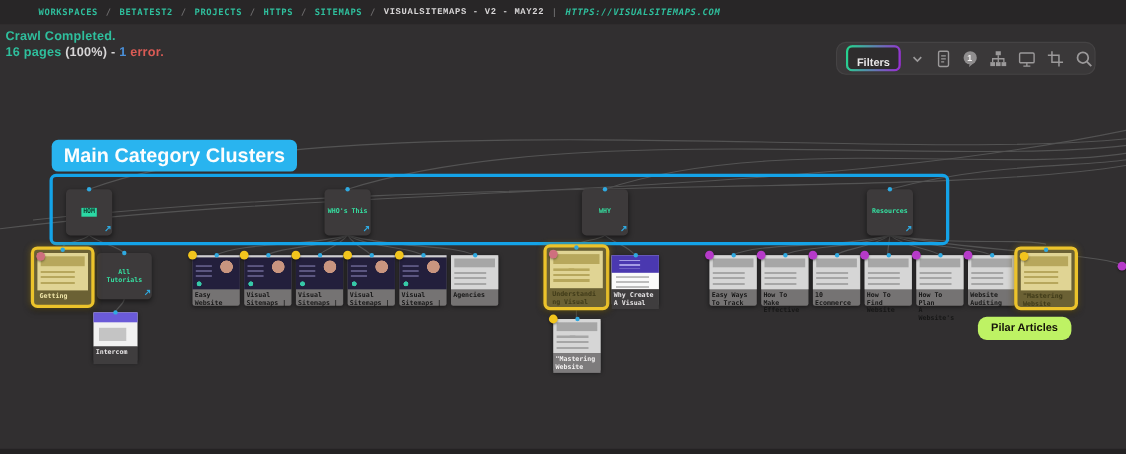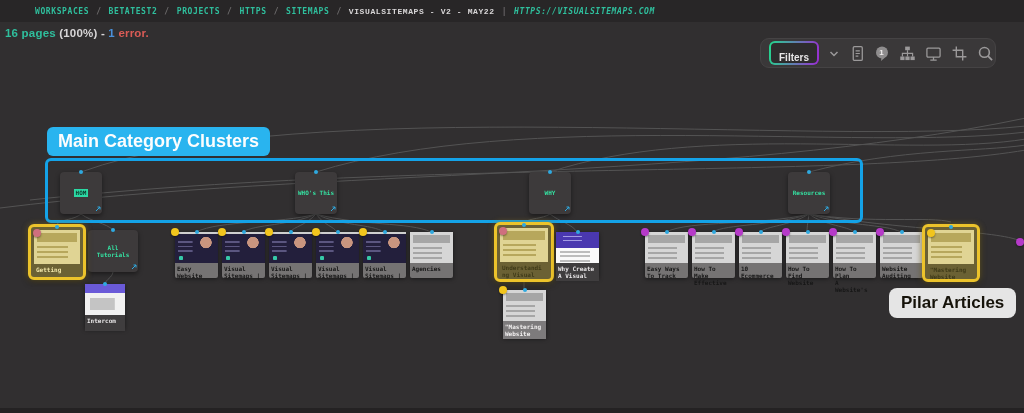--- a/index.html
+++ b/index.html
@@ -25,21 +25,21 @@
   .filters-btn{height:20px;padding:0 8px;border:2px solid transparent;border-radius:6px;
       background:linear-gradient(#2e2c2d,#2e2c2d) padding-box,linear-gradient(100deg,#21d98c,#9b2ad4) border-box;
       color:#e8e6e7;font:bold 10px "Liberation Sans",sans-serif;display:flex;align-items:flex-end;cursor:pointer;}
   .tb-ic{width:17px;height:17px;flex:0 0 auto;cursor:pointer;position:relative;}
   .tb-ic svg{display:block;}
   .bubble-badge{position:absolute;top:3px;left:0;width:13px;text-align:center;
                 font:bold 8px "Liberation Sans",sans-serif;color:#f0eeee;}
   
   .chip{position:absolute;border-radius:6px;font-weight:bold;cursor:pointer;z-index:6;}
   .chip-cyan{left:47px;top:127px;background:#29b4ef;color:#fdfdfd;font-size:18px;padding:4px 11px;}
-  .chip-yellow{left:889px;top:288px;background:#e5e5e5;color:#16130a;font-size:17px;padding:5px 12px;border-radius:8px;}
+  .chip-yellow{left:889px;top:288px;background:#bef264;color:#16130a;font-size:10px;padding:5px 12px;border-radius:8px;}
   
   .cluster-box{position:absolute;left:45px;top:158px;width:812px;height:59px;
                border:3px solid #14a3e8;border-radius:6px;z-index:2;pointer-events:none;}
   
   .lines{position:absolute;left:0;top:0;z-index:1;}
   
   .node{position:absolute;background:#3d3a3b;border-radius:4px;z-index:3;cursor:pointer;
         box-shadow:0 2px 5px rgba(0,0,0,.45);display:flex;align-items:center;justify-content:center;
         text-align:center;color:#35e0a1;font:bold 6px/7.5px "DejaVu Sans Mono",monospace;}
   .node .nlbl.sel{background:#2bd9a4;color:#0d3b2c;padding:0 2px;}
@@ -110,20 +110,21 @@
     <span class="crumb">HTTPS</span>
     <span class="crumb-sep">/</span>
     <span class="crumb">SITEMAPS</span>
     <span class="crumb-sep">/</span>
     <span class="crumb-current">VISUALSITEMAPS - V2 - MAY22</span>
     <span class="crumb-sep">|</span>
     <span class="crumb-url">HTTPS://VISUALSITEMAPS.COM</span>
   </div>
 
   <div class="status">
+    <div class="l1">Crawl Completed.</div>
     <div>
       <span class="pages">16 pages</span>
       <span class="pct">(100%)</span>
       <span class="dash">-</span>
       <span class="errnum">1</span>
       <span class="errword">error.</span>
     </div>
   </div>
 
   <div class="toolbar">

